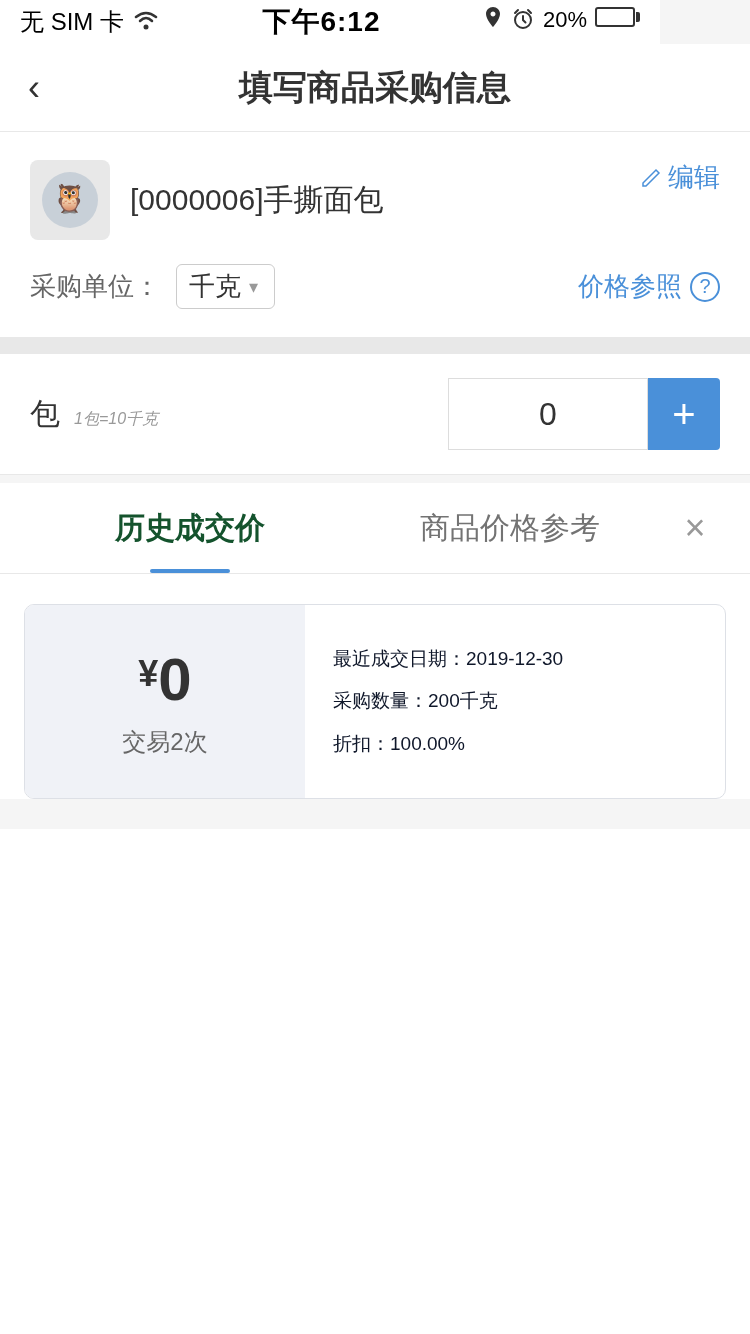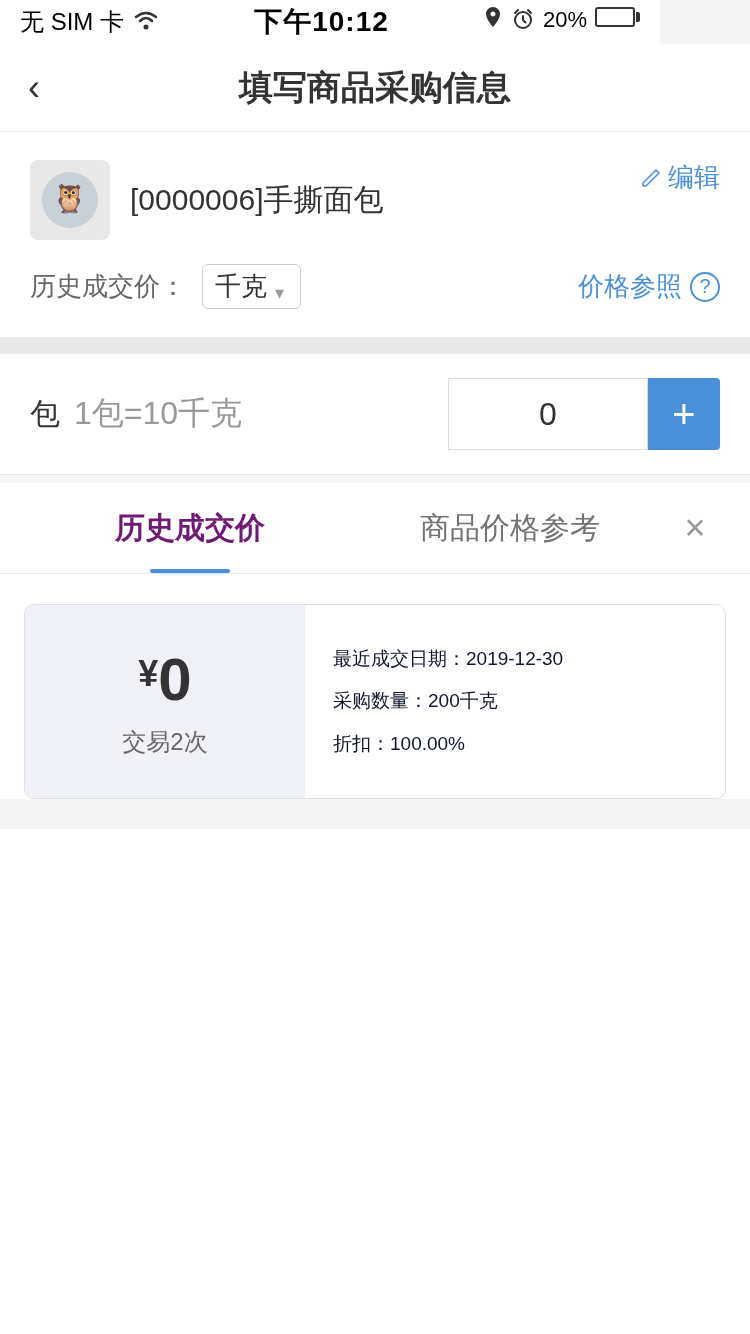--- a/index.html
+++ b/index.html
@@ -151,21 +151,21 @@
       color: #666;
     }
     .unit-select {
       border: 1px solid #ccc;
       border-radius: 6px;
       padding: 4px 16px 4px 12px;
       font-size: 26px;
       color: #333;
       background: #fff;
       display: flex;
-      align-items: flex-end;
+      align-items: center;
       gap: 8px;
       cursor: pointer;
     }
     .unit-select .arrow {
       font-size: 18px;
       color: #999;
     }
     .price-ref {
       font-size: 26px;
       color: #4a90d9;
@@ -205,22 +205,23 @@
       display: flex;
       align-items: baseline;
       gap: 14px;
     }
     .qty-unit {
       font-size: 30px;
       color: #333;
       font-weight: 500;
     }
     .qty-hint {
-      font-size: 32px;
+      font-size: 16px;
       color: #999;
+      font-style: italic;
     }
     .qty-right {
       display: flex;
       align-items: center;
       gap: 0;
     }
     .qty-input-box {
       width: 200px;
       height: 72px;
       border: 1px solid #ddd;
@@ -261,21 +262,21 @@
       height: 90px;
       display: flex;
       flex-direction: column;
       align-items: center;
       justify-content: center;
       font-size: 30px;
       cursor: pointer;
       position: relative;
     }
     .tab-item.active {
-      color: #701a75;
+      color: #14532d;
       font-weight: 600;
     }
     .tab-item.inactive {
       color: #737373;
     }
     .tab-underline {
       position: absolute;
       bottom: 0;
       left: 50%;
       transform: translateX(-50%);
@@ -358,21 +359,21 @@
     <span>无 SIM 卡</span>
     <span>
       <svg width="28" height="22" viewBox="0 0 28 22">
         <path d="M14 18 Q14 18 14 18" stroke="#333" stroke-width="2.5" fill="none"></path>
         <circle cx="14" cy="19" r="2.5" fill="#333"></circle>
         <path d="M8 13 Q14 7 20 13" stroke="#333" stroke-width="2.5" fill="none" stroke-linecap="round"></path>
         <path d="M4 9 Q14 1 24 9" stroke="#333" stroke-width="2.5" fill="none" stroke-linecap="round"></path>
       </svg>
     </span>
   </div>
-  <div class="status-center">下午10:12</div>
+  <div class="status-center">下午6:12</div>
   <div class="status-right">
     <span>
       <svg width="20" height="24" viewBox="0 0 20 24" fill="#333">
         <path d="M10 0C6.13 0 3 3.13 3 7c0 5.25 7 13 7 13s7-7.75 7-13c0-3.87-3.13-7-7-7zm0 9.5c-1.38 0-2.5-1.12-2.5-2.5S8.62 4.5 10 4.5s2.5 1.12 2.5 2.5S11.38 9.5 10 9.5z"></path>
       </svg>
     </span>
     <span>
       <svg width="24" height="24" viewBox="0 0 24 24" fill="#333">
         <circle cx="12" cy="13" r="8" stroke="#333" stroke-width="2" fill="none"></circle>
         <path d="M12 9v4l2.5 2.5" stroke="#333" stroke-width="2" stroke-linecap="round" fill="none"></path>
@@ -407,21 +408,21 @@
     </div>
     <div class="edit-btn">
       <svg width="22" height="22" viewBox="0 0 22 22" fill="none">
         <path d="M3 16L16 3l3 3L6 19H3v-3z" stroke="#4a90d9" stroke-width="1.5" fill="none"></path>
       </svg>
       <span>编辑</span>
     </div>
   </div>
   <div class="product-bottom">
     <div class="unit-row">
-      <span>历史成交价：</span>
+      <span>采购单位：</span>
       <div class="unit-select">
         <span>千克</span>
         <span class="arrow">▾</span>
       </div>
     </div>
     <div class="price-ref">
       <span>价格参照</span>
       <div class="question">
         <span>?</span>
       </div>

